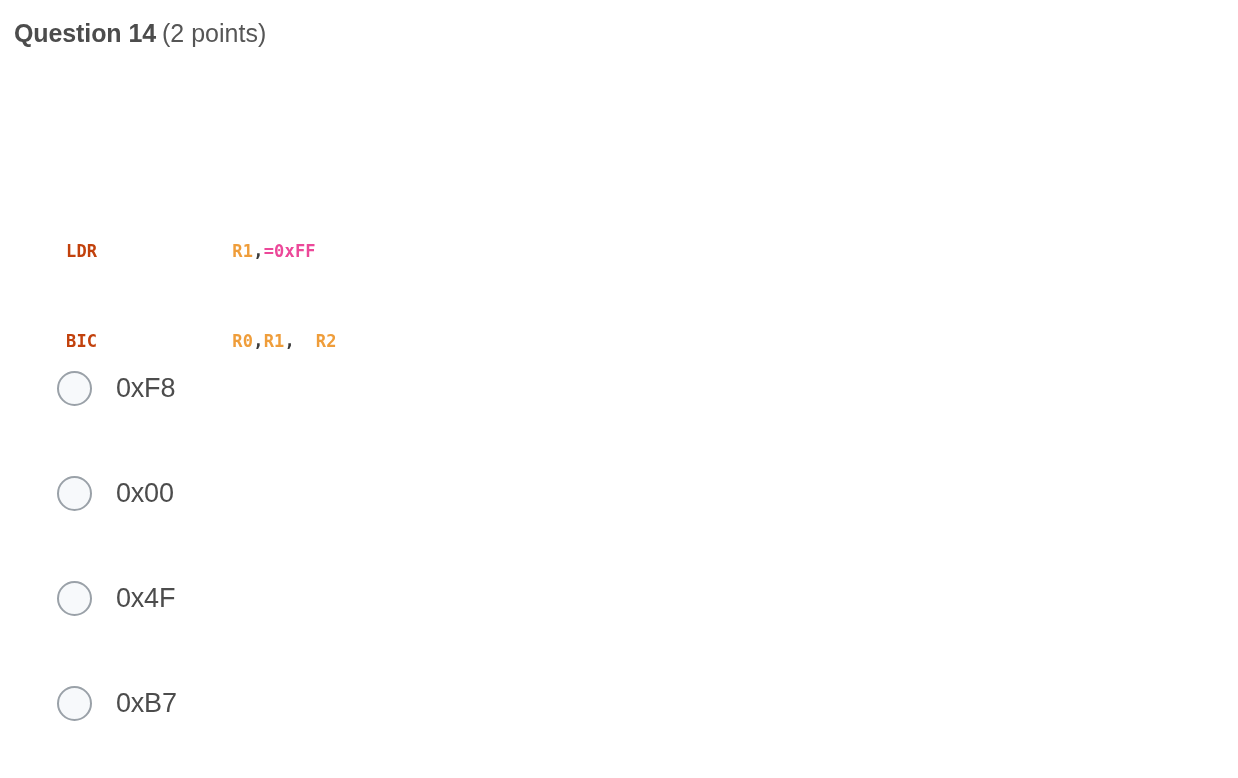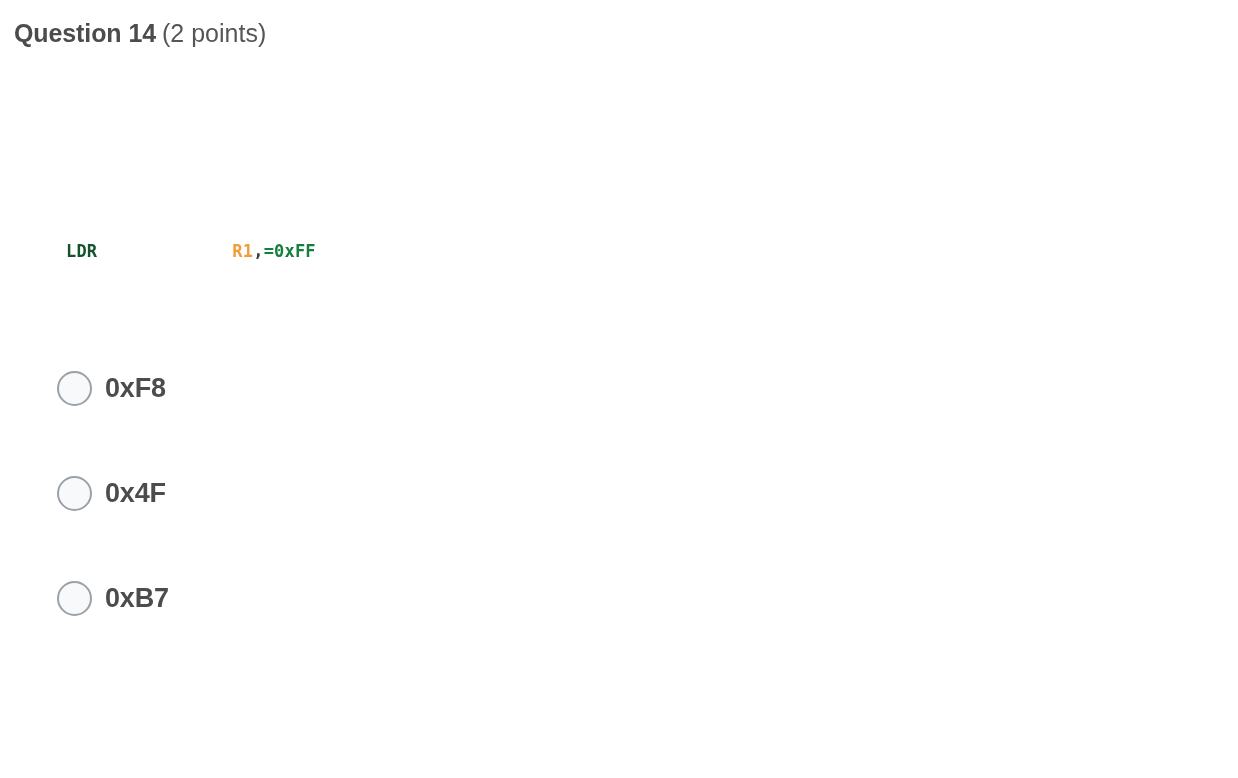--- a/index.html
+++ b/index.html
@@ -64,24 +64,24 @@
     left: 66px;
     top: 176px;
     font-family: "DejaVu Sans Mono", "Liberation Mono", monospace;
     font-size: 17px;
     line-height: 30px;
     font-weight: bold;
     white-space: pre;
     letter-spacing: 0.2px;
   }
   .code-line { display: block; height: 30px; }
-  .tok-mnemonic { color: #14532d; }
+  .tok-mnemonic { color: #c2410c; }
   .tok-reg      { color: #ef9d3a; text-align: center; }
   .tok-punct    { color: #3b3b3b; }
-  .tok-imm      { color: #15803d; }
+  .tok-imm      { color: #ec4899; }
   .code-gap     { display: inline-block; width: 135px; }
 
   
   .answers {
     position: absolute;
     left: 0;
     top: 362px;
     width: 100%;
   }
   .answer-option {
@@ -95,50 +95,55 @@
   .radio-circle {
     flex: 0 0 auto;
     width: 35px;
     height: 35px;
     border-radius: 50%;
     border: 2px solid #9aa1a8;
     background: #f7f9fb;
     margin-top: 9px;
   }
   .answer-label {
-    margin-left: 13px;
+    margin-left: 24px;
     font-size: 27px;
     line-height: 52px;
     color: #4c4c4c;
-    font-weight: bold;
+    font-weight: normal;
     letter-spacing: -0.2px;
     white-space: nowrap;
   }
 </style>
 </head>
 <body>
 
 <div class="question-page">
 
   <div class="question-header">
     <span class="q-title">Question 14</span><span class="q-points">(2 points)</span>
   </div>
 
 
   <div class="code-block">
     <span class="code-line"><span class="tok-mnemonic">LDR</span><span class="code-gap"></span><span class="tok-reg">R1</span><span class="tok-punct">,</span><span class="tok-imm">=0xFF</span></span>
+    <span class="code-line"><span class="tok-mnemonic">BIC</span><span class="code-gap"></span><span class="tok-reg">R0</span><span class="tok-punct">,</span><span class="tok-reg">R1</span><span class="tok-punct">,</span><span>  </span><span class="tok-reg">R2</span></span>
   </div>
 
   <div class="answers">
 
     <div class="answer-option">
       <span class="radio-circle"></span>
       <span class="answer-label">0xF8</span>
     </div>
 
+    <div class="answer-option">
+      <span class="radio-circle"></span>
+      <span class="answer-label">0x00</span>
+    </div>
 
     <div class="answer-option">
       <span class="radio-circle"></span>
       <span class="answer-label">0x4F</span>
     </div>
 
     <div class="answer-option">
       <span class="radio-circle"></span>
       <span class="answer-label">0xB7</span>
     </div>

